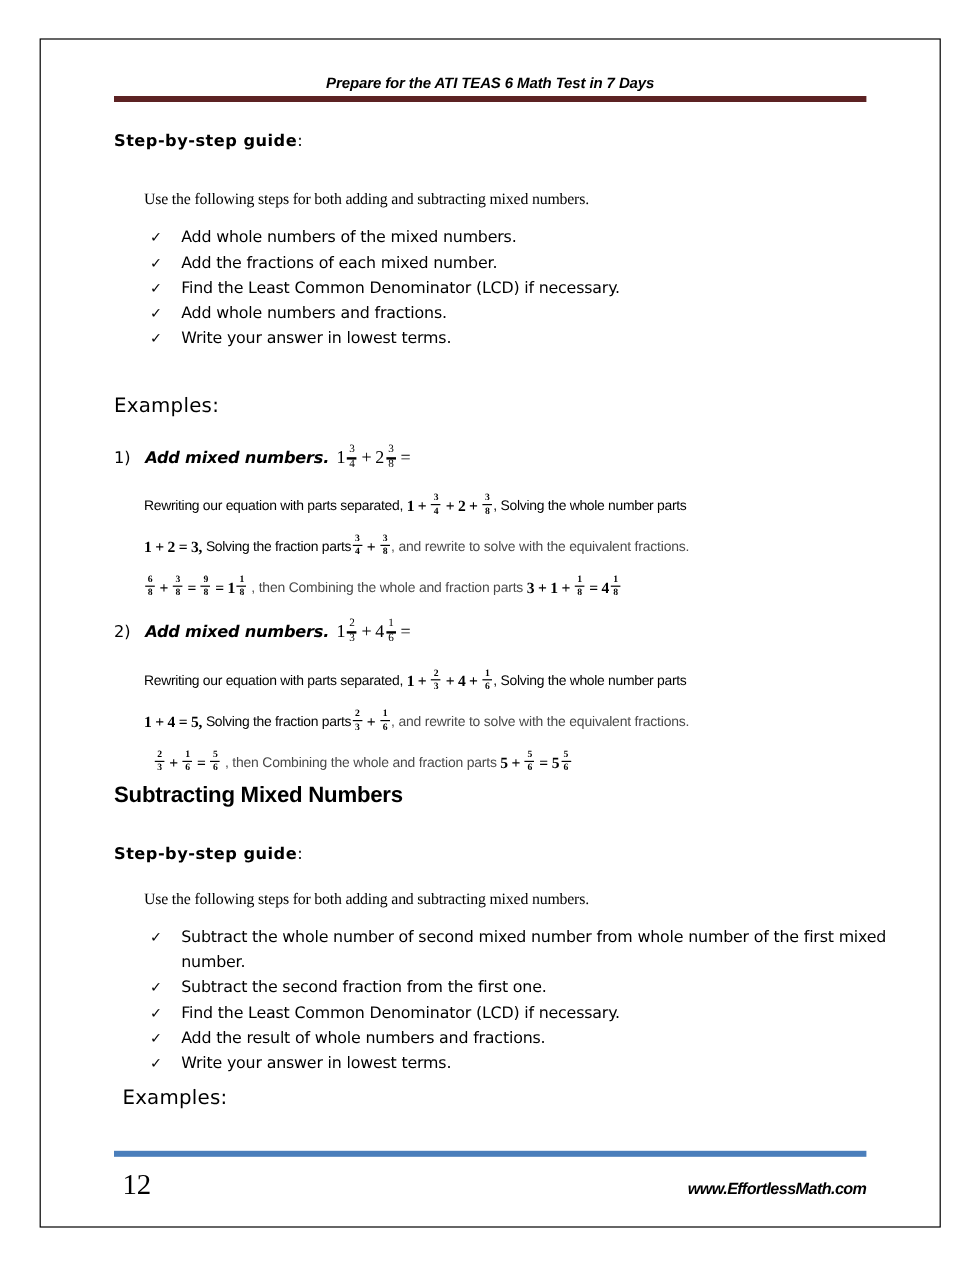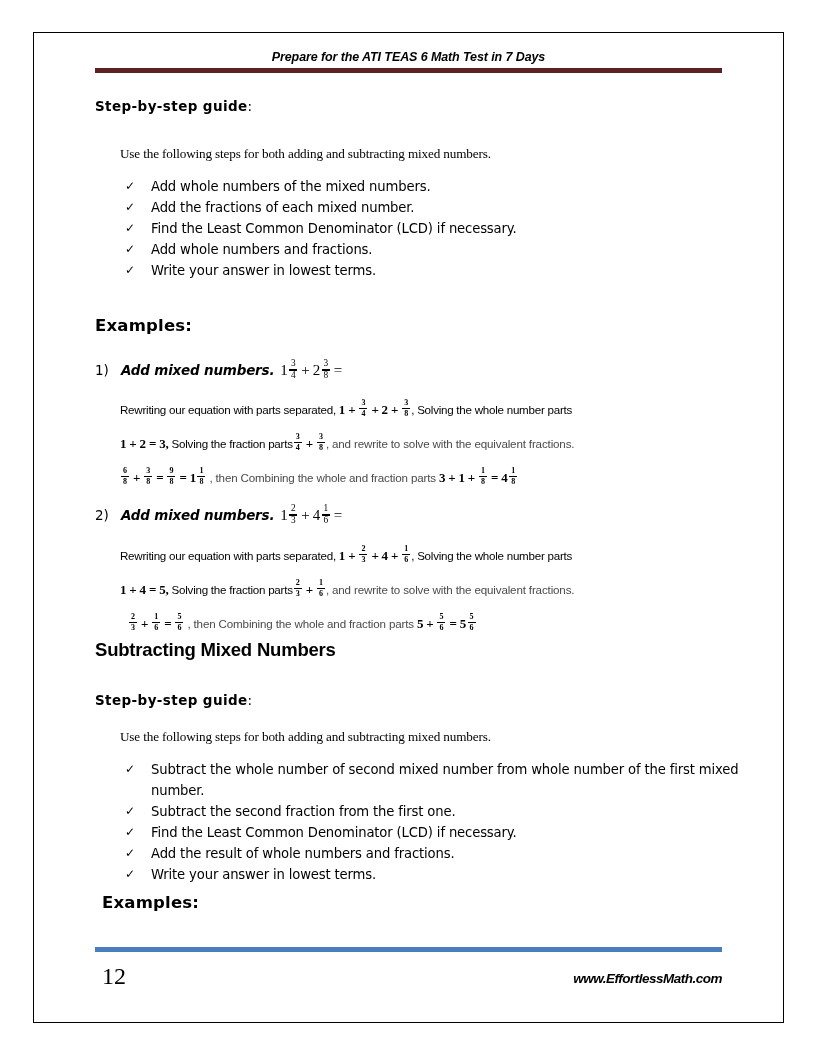--- a/index.html
+++ b/index.html
@@ -22,21 +22,21 @@
     top: 32px;
     width: 751px;
     height: 991px;
     border: 1.4px solid #000000;
     box-sizing: border-box;
   }
 
   .content {
     position: absolute;
     left: 0;
-    top: 0;
+    top: 12px;
     width: 816px;
     height: 748px;
   }
 
   
   .header-title {
     position: absolute;
     left: 95px;
     top: 50px;
     width: 627px;
@@ -134,21 +134,21 @@
     font-family: "Liberation Sans", sans-serif;
     font-weight: bold;
     font-size: 18.5px;
     color: #000000;
     letter-spacing: -0.2px;
   }
 
   .examples-heading {
     position: absolute;
     font-family: "DejaVu Sans", sans-serif;
-    font-weight: bold;
+    font-weight: normal;
     font-size: 16.5px;
     color: #000000;
     letter-spacing: 0.2px;
   }
 
   
   .example-row {
     position: absolute;
     display: flex;
     align-items: baseline;

